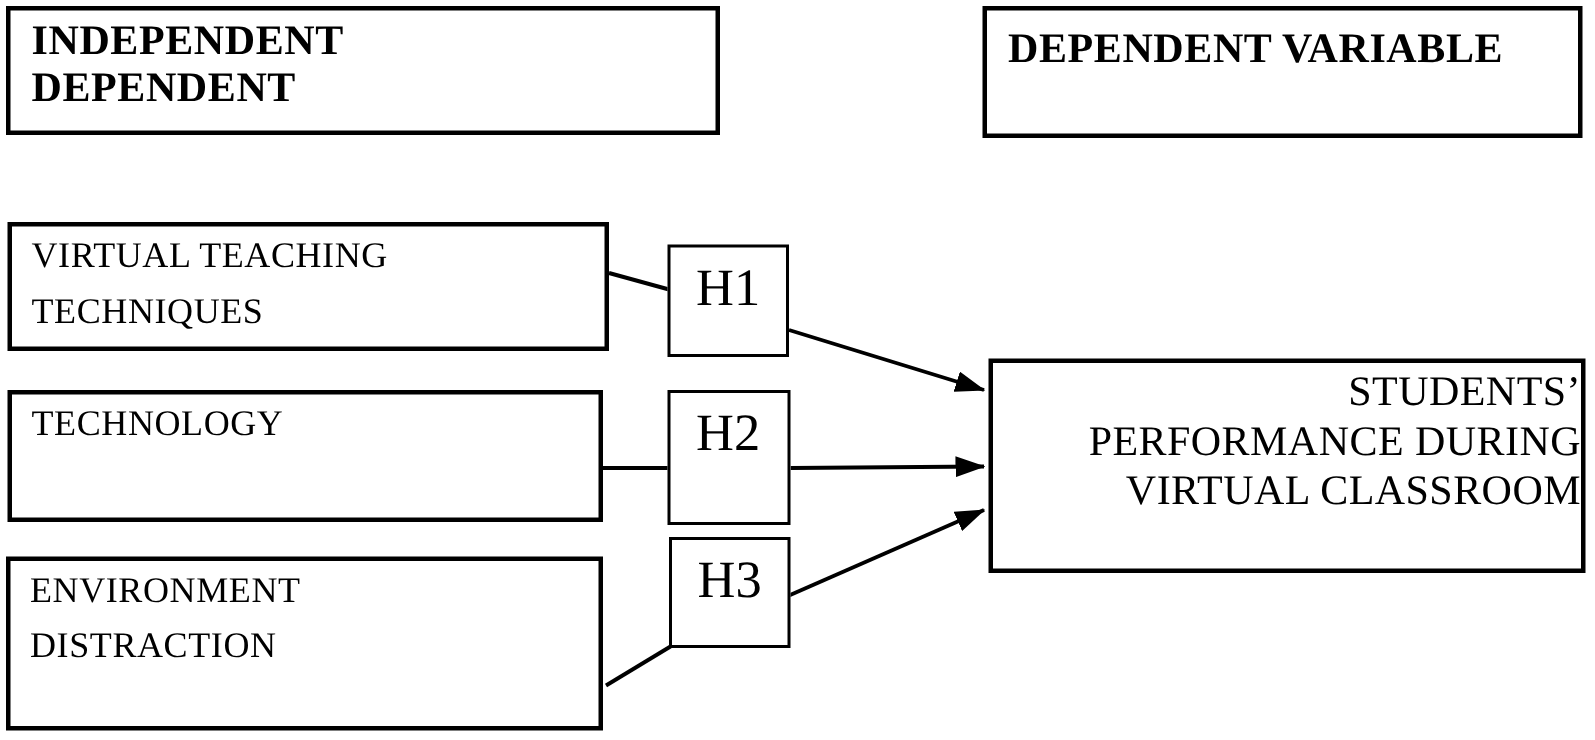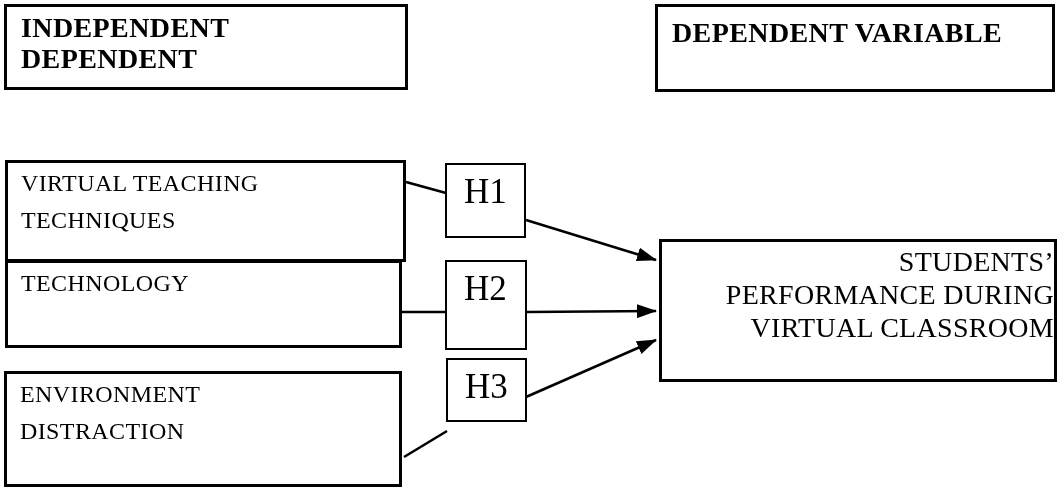--- a/index.html
+++ b/index.html
@@ -75,30 +75,30 @@
       </marker>
     </defs>
     <line class="line" x1="406" y1="182" x2="446" y2="193" stroke="#000000" stroke-width="2.6"></line>
     <line class="line" x1="526" y1="220" x2="656" y2="260" stroke="#000000" stroke-width="2.6" marker-end="url(#arrow)"></line>
     <line class="line" x1="402" y1="312" x2="446" y2="312" stroke="#000000" stroke-width="2.6"></line>
     <line class="line" x1="527" y1="312" x2="656" y2="311" stroke="#000000" stroke-width="2.6" marker-end="url(#arrow)"></line>
     <line class="line" x1="404" y1="457" x2="447" y2="431" stroke="#000000" stroke-width="2.6"></line>
     <line class="line" x1="526" y1="397" x2="656" y2="340" stroke="#000000" stroke-width="2.6" marker-end="url(#arrow)"></line>
   </svg>
 
-  <div class="box header-box" style="left:4px; top:4px; width:404px; height:86px;">
+  <div class="box header-box" style="left:4px; top:4px; width:476px; height:86px;">
     <span>INDEPENDENT</span><br>
     <span>DEPENDENT</span>
   </div>
 
   <div class="box header-box dep" style="left:655px; top:4px; width:400px; height:88px;">
     <span>DEPENDENT VARIABLE</span>
   </div>
 
-  <div class="box iv-box" style="left:5px; top:160px; width:401px; height:102px;">
+  <div class="box iv-box" style="left:5px; top:148px; width:401px; height:86px;">
     <span>VIRTUAL TEACHING</span><br>
     <span>TECHNIQUES</span>
   </div>
 
   <div class="box iv-box" style="left:5px; top:260px; width:397px; height:88px;">
     <span>TECHNOLOGY</span>
   </div>
 
   <div class="box iv-box" style="left:4px; top:371px; width:398px; height:116px;">
     <span>ENVIRONMENT</span><br>
@@ -106,21 +106,21 @@
   </div>
 
   <div class="box h-box" style="left:445px; top:163px; width:81px; height:75px;">
     <span>H1</span>
   </div>
 
   <div class="box h-box" style="left:445px; top:260px; width:82px; height:90px;">
     <span>H2</span>
   </div>
 
-  <div class="box h-box" style="left:446px; top:358px; width:81px; height:64px;">
+  <div class="box h-box" style="left:446px; top:358px; width:81px; height:74px;">
     <span>H3</span>
   </div>
 
   <div class="box dv-box" style="left:659px; top:239px; width:398px; height:143px;">
     <span>STUDENTS’</span><br>
     <span>PERFORMANCE DURING</span><br>
     <span>VIRTUAL CLASSROOM</span>
   </div>
 
 </div>

